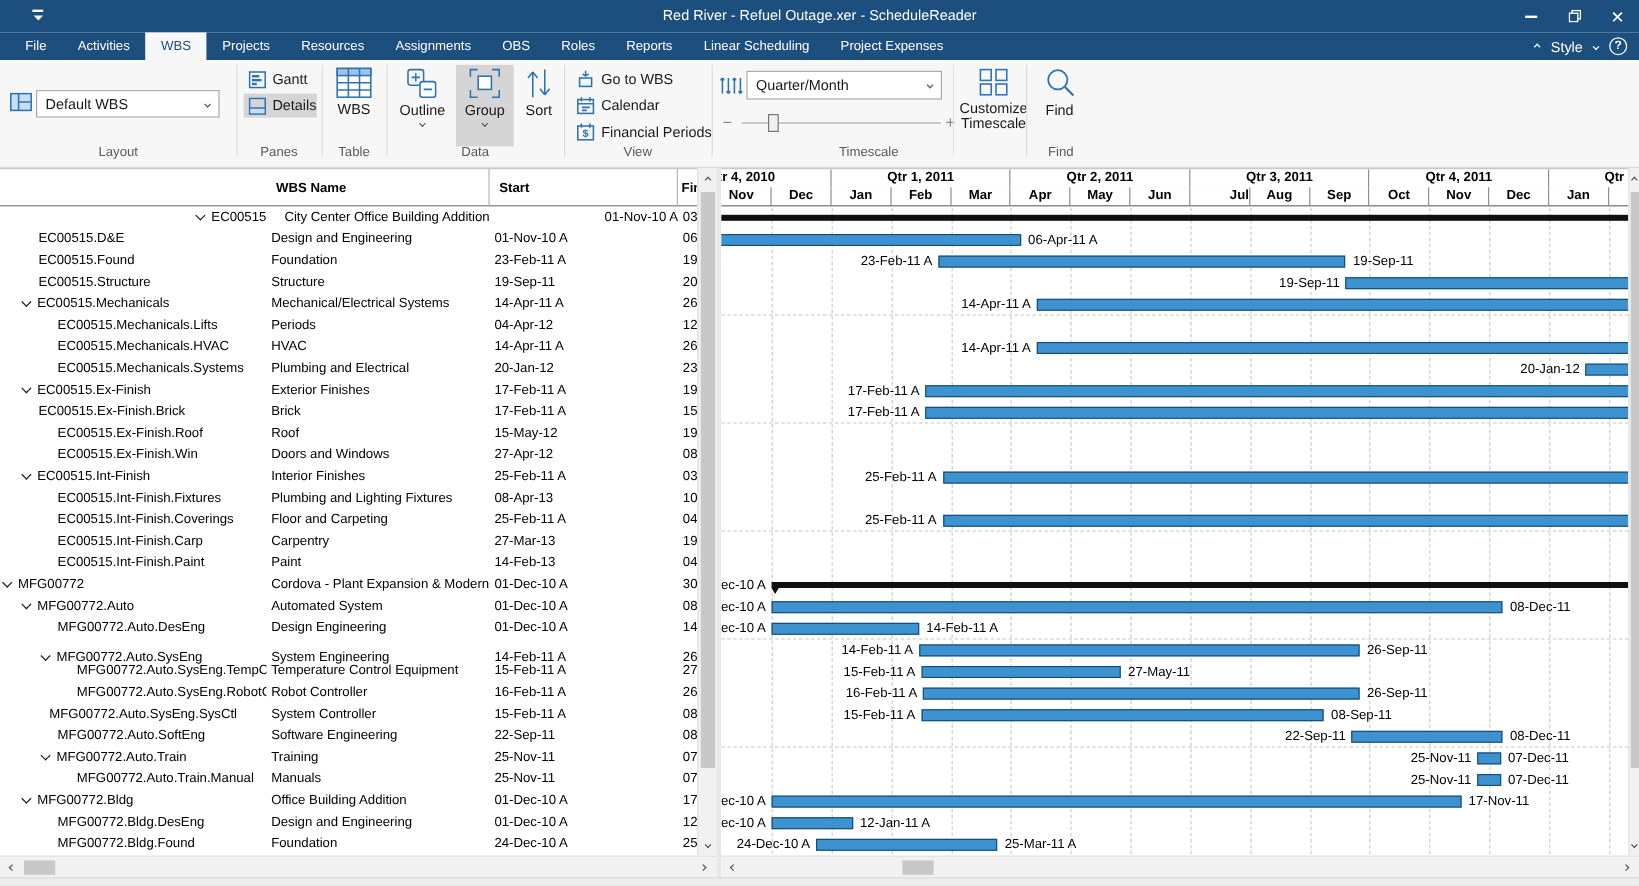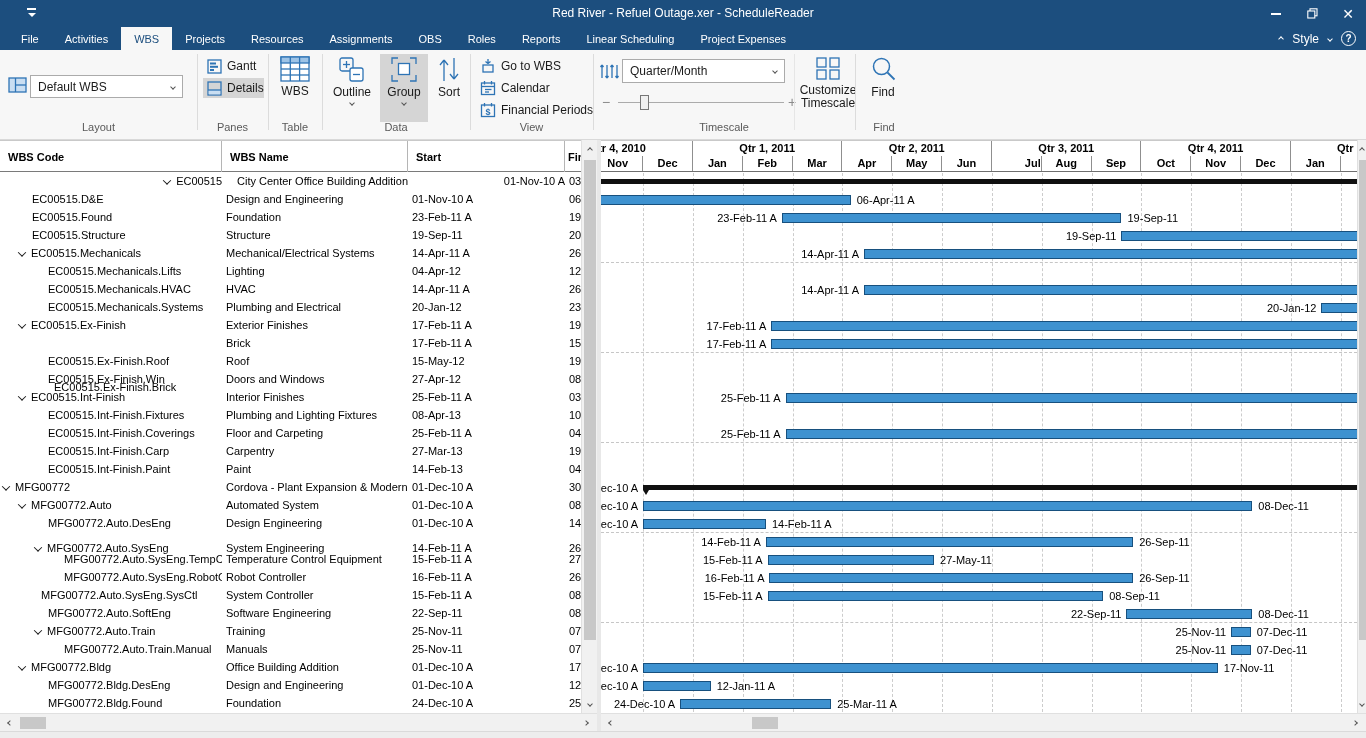--- a/index.html
+++ b/index.html
@@ -275,21 +275,20 @@
         <circle cx="11.5" cy="10.5" r="8" fill="none" stroke="#2E74B5" stroke-width="1.5"></circle>
         <line x1="17.5" y1="16.5" x2="24.5" y2="23.5" stroke="#2E74B5" stroke-width="1.8"></line>
       </svg>
       <span class="blabel">Find</span>
     </div>
     <div class="glabel" style="left:855px;width:58px;">Find</div>
   </div>
 
   <div class="table-pane">
     <div class="table-header">
-      <div class="th" style="left:0;width:222px;">WBS Code</div>
       <div class="th" style="left:222px;width:186px;">WBS Name</div>
       <div class="th" style="left:408px;width:157px;">Start</div>
       <div class="th last" style="left:565px;width:16px;padding-left:3px;">Fin</div>
     </div>
     <div id="table-body">
         <div class="trow" style="top: 0px; text-align: right;">
           <div class="td" style="left: 0px; width: 222px; padding-left: 3px;"><span class="tree-caret"></span><span>EC00515</span></div>
           <div class="td" style="left: 222px; width: 186px; padding-left: 4px;">City Center Office Building Addition</div>
           <div class="td" style="left: 408px; width: 157px; padding-left: 4px;">01-Nov-10 A</div>
           <div class="td" style="left: 565px; width: 16px; padding-left: 4px;">03-</div>
@@ -313,21 +312,21 @@
           <div class="td" style="left: 565px; width: 16px; padding-left: 4px;">20-</div>
         </div>
         <div class="trow" style="top: 72px;">
           <div class="td" style="left: 0px; width: 222px; padding-left: 19px;"><span class="tree-caret"></span><span>EC00515.Mechanicals</span></div>
           <div class="td" style="left: 222px; width: 186px; padding-left: 4px;">Mechanical/Electrical Systems</div>
           <div class="td" style="left: 408px; width: 157px; padding-left: 4px;">14-Apr-11 A</div>
           <div class="td" style="left: 565px; width: 16px; padding-left: 4px;">26-</div>
         </div>
         <div class="trow" style="top: 90px;">
           <div class="td" style="left: 0px; width: 222px; padding-left: 48px;"><span>EC00515.Mechanicals.Lifts</span></div>
-          <div class="td" style="left: 222px; width: 186px; padding-left: 4px;">Lighting</div>
+          <div class="td" style="left: 222px; width: 186px; padding-left: 4px;">Periods</div>
           <div class="td" style="left: 408px; width: 157px; padding-left: 4px;">04-Apr-12</div>
           <div class="td" style="left: 565px; width: 16px; padding-left: 4px;">12-</div>
         </div>
         <div class="trow" style="top: 108px;">
           <div class="td" style="left: 0px; width: 222px; padding-left: 48px;"><span>EC00515.Mechanicals.HVAC</span></div>
           <div class="td" style="left: 222px; width: 186px; padding-left: 4px;">HVAC</div>
           <div class="td" style="left: 408px; width: 157px; padding-left: 4px;">14-Apr-11 A</div>
           <div class="td" style="left: 565px; width: 16px; padding-left: 4px;">26-</div>
         </div>
         <div class="trow" style="top: 126px;">
@@ -336,21 +335,21 @@
           <div class="td" style="left: 408px; width: 157px; padding-left: 4px;">20-Jan-12</div>
           <div class="td" style="left: 565px; width: 16px; padding-left: 4px;">23-</div>
         </div>
         <div class="trow" style="top: 144px;">
           <div class="td" style="left: 0px; width: 222px; padding-left: 19px;"><span class="tree-caret"></span><span>EC00515.Ex-Finish</span></div>
           <div class="td" style="left: 222px; width: 186px; padding-left: 4px;">Exterior Finishes</div>
           <div class="td" style="left: 408px; width: 157px; padding-left: 4px;">17-Feb-11 A</div>
           <div class="td" style="left: 565px; width: 16px; padding-left: 4px;">19-</div>
         </div>
         <div class="trow" style="top: 162px;">
-          <div class="td" style="left: 0px; width: 222px; padding-left: 54px; margin-top: 44px;"><span>EC00515.Ex-Finish.Brick</span></div>
+          <div class="td" style="left: 0px; width: 222px; padding-left: 32px;"><span>EC00515.Ex-Finish.Brick</span></div>
           <div class="td" style="left: 222px; width: 186px; padding-left: 4px;">Brick</div>
           <div class="td" style="left: 408px; width: 157px; padding-left: 4px;">17-Feb-11 A</div>
           <div class="td" style="left: 565px; width: 16px; padding-left: 4px;">15-</div>
         </div>
         <div class="trow" style="top: 180px;">
           <div class="td" style="left: 0px; width: 222px; padding-left: 48px;"><span>EC00515.Ex-Finish.Roof</span></div>
           <div class="td" style="left: 222px; width: 186px; padding-left: 4px;">Roof</div>
           <div class="td" style="left: 408px; width: 157px; padding-left: 4px;">15-May-12</div>
           <div class="td" style="left: 565px; width: 16px; padding-left: 4px;">19-</div>
         </div>

